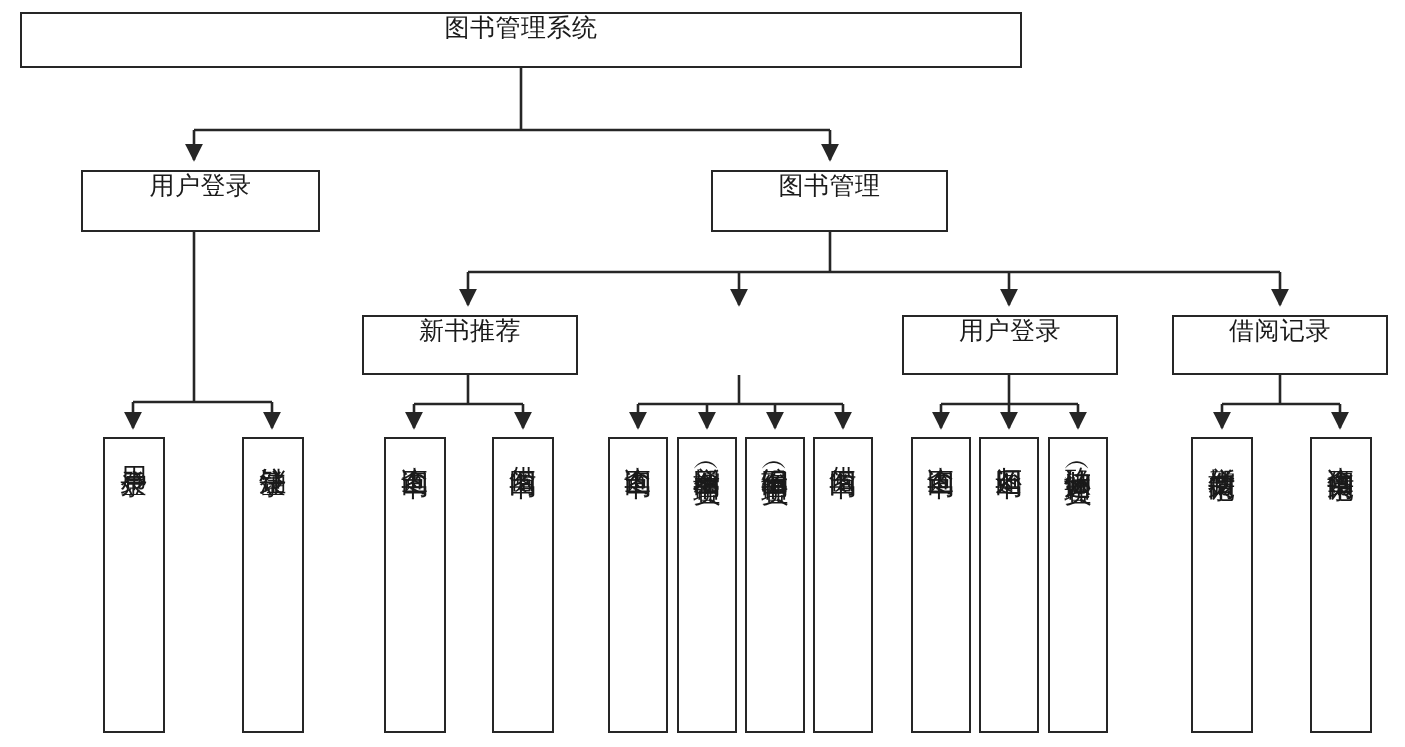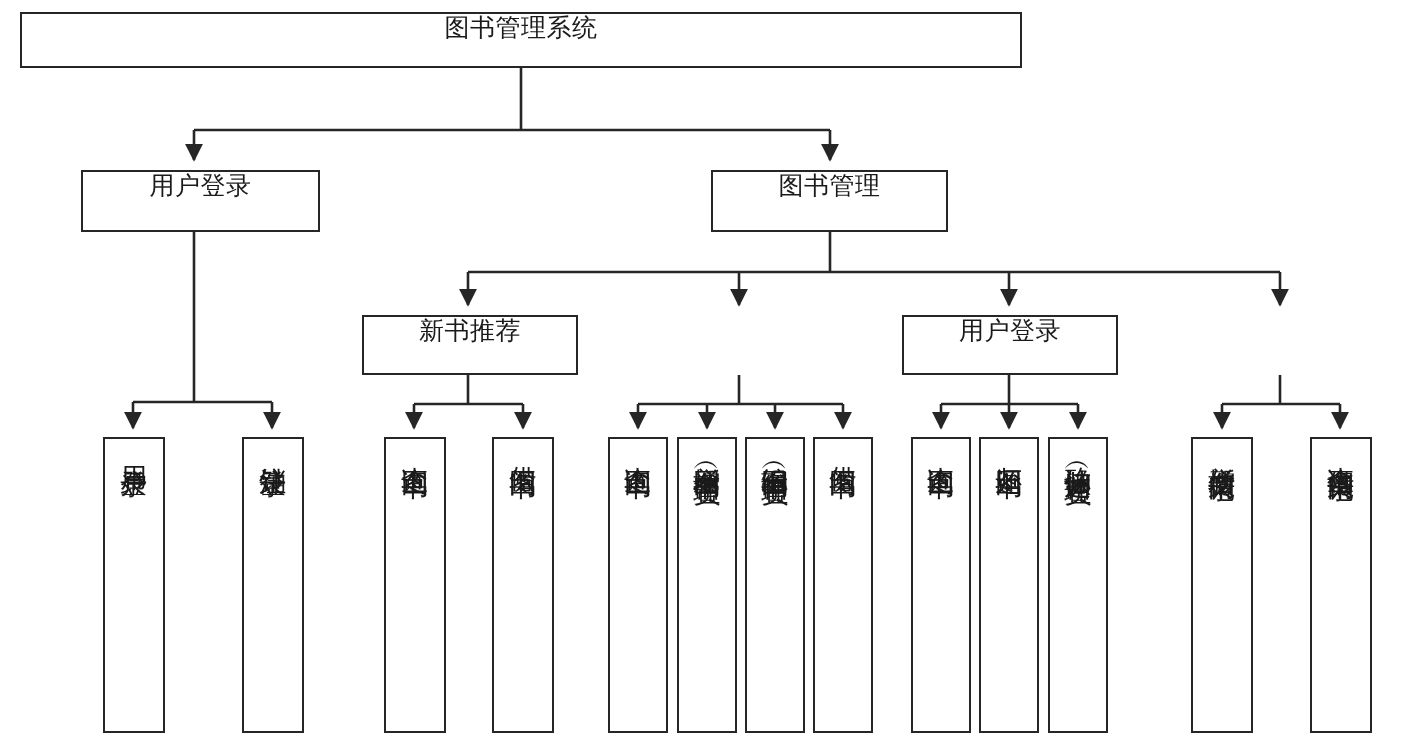--- a/index.html
+++ b/index.html
@@ -132,20 +132,23 @@
   <div class="node h" style="left:362px; top:315px; width:216px; height:60px;">
     <span class="node-label">新书推荐</span>
   </div>
 
   <div class="node h" style="left:711px; top:170px; width:237px; height:62px;">
     <span class="node-label">图书管理</span>
   </div>
   <div class="node h" style="left:902px; top:315px; width:216px; height:60px;">
     <span class="node-label">用户登录</span>
   </div>
+  <div class="node h" style="left:1172px; top:315px; width:216px; height:60px;">
+    <span class="node-label">借阅记录</span>
+  </div>
 
   <div class="node v" style="left:103px; top:437px; width:62px; height:296px;">
     <span class="node-label">用户登录</span>
   </div>
   <div class="node v" style="left:242px; top:437px; width:62px; height:296px;">
     <span class="node-label">注销登录</span>
   </div>
 
   <div class="node v" style="left:384px; top:437px; width:62px; height:296px;">
     <span class="node-label">查询图书</span>

